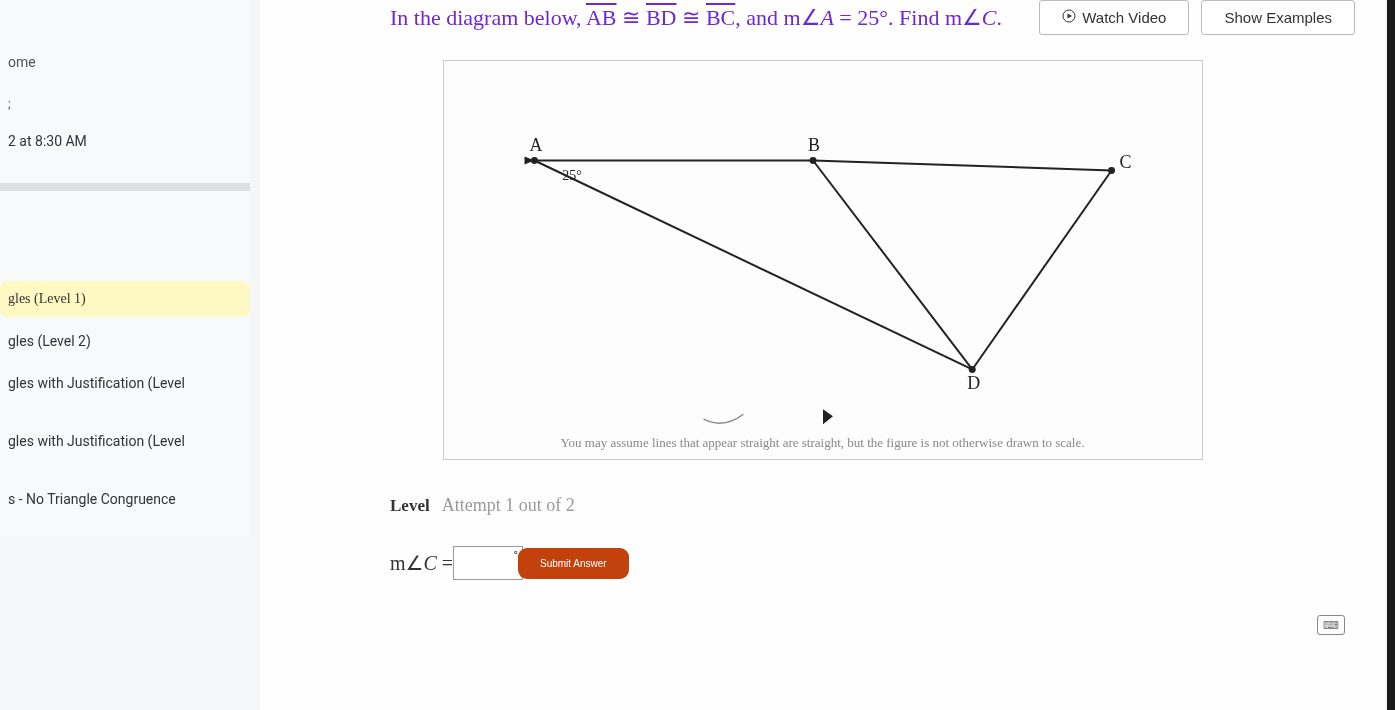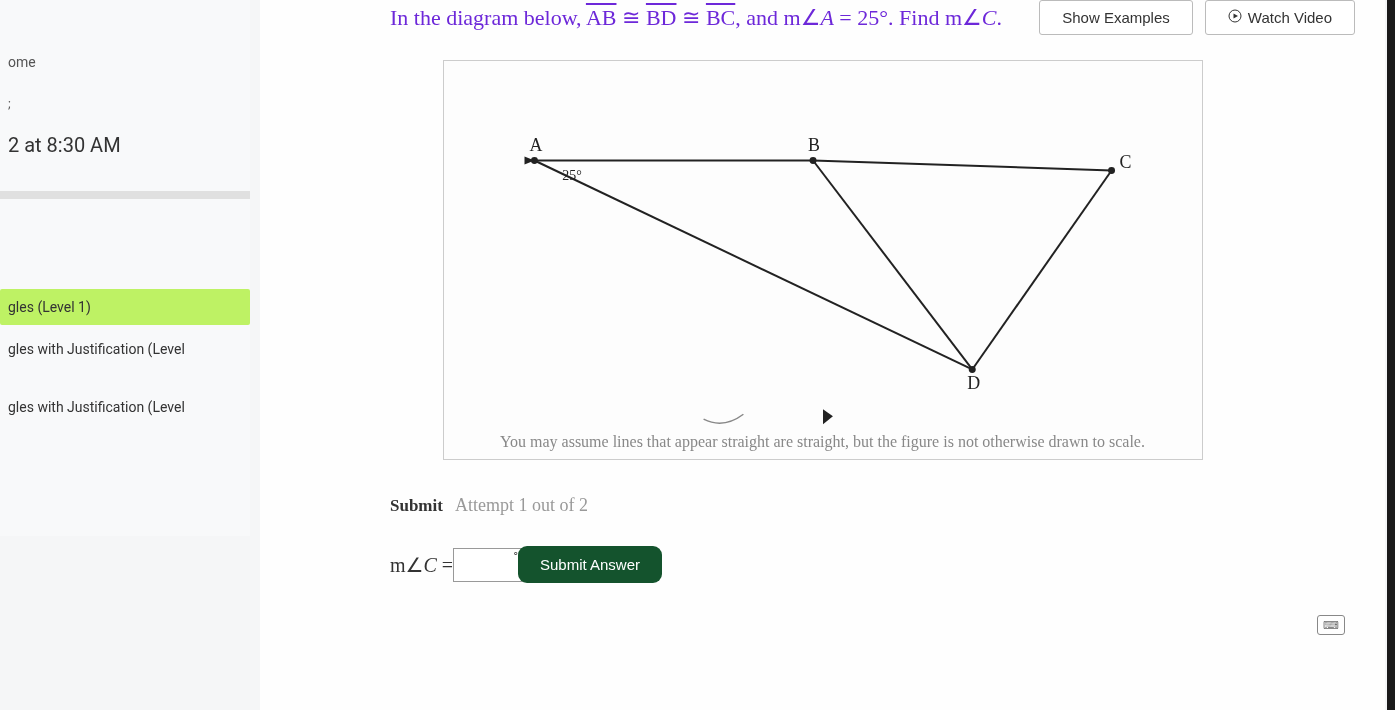--- a/index.html
+++ b/index.html
@@ -21,31 +21,32 @@
       padding-top: 50px;
     }
     .sidebar-item {
       padding: 10px 8px;
       font-size: 14px;
       color: #333;
       cursor: pointer;
       margin-bottom: 6px;
     }
     .sidebar-item.active {
-      background: #bef264;
-      border-radius: 2px;
+      background: #fef9c3;
+      border-radius: 8px;
+      font-family: Liberation Serif, serif;
     }
     .sidebar-header {
       font-size: 14px;
       color: #555;
       padding: 4px 8px;
       margin-bottom: 20px;
     }
     .sidebar-time {
-      font-size: 20px;
+      font-size: 14px;
       color: #333;
       padding: 4px 8px;
       margin-bottom: 30px;
     }
     .sidebar-divider {
       height: 8px;
       background: #e0e0e0;
       margin: 10px 0 30px 0;
     }
     .main {
@@ -92,21 +93,21 @@
       margin: 25px auto 0 auto;
       position: relative;
       background: #fdfdfd;
     }
     .diagram-note {
       position: absolute;
       bottom: 8px;
       left: 0;
       right: 0;
       text-align: center;
-      font-size: 16px;
+      font-size: 13px;
       color: #888;
       font-family: Georgia, serif;
     }
     .answer-row {
       margin-top: 35px;
       padding-left: 90px;
       display: flex;
       align-items: center;
       gap: 12px;
     }
@@ -134,25 +135,25 @@
     }
     .answer-input {
       width: 70px;
       height: 34px;
       border: 1px solid #999;
       font-size: 16px;
       text-align: center;
     }
     .deg { font-size: 13px; position: relative; top: -8px; color: #555; margin-left: -10px;}
     .submit-btn {
-      background: #14532d;
+      background: #c2410c;
       color: #fff;
       border: none;
       padding: 10px 22px;
-      font-size: 15px;
+      font-size: 10px;
       border-radius: 9px;
       cursor: pointer;
     }
     .keypad-icon {
       position: absolute;
       right: 40px;
       bottom: 75px;
       width: 28px;
       height: 20px;
       border: 1px solid #888;
@@ -180,39 +181,41 @@
 </head>
 <body>
 
 <div class="sidebar">
   <div class="sidebar-header">ome</div>
   <div class="sidebar-small">;</div>
   <div class="sidebar-time">2 at 8:30 AM</div>
   <div class="sidebar-divider"></div>
   <div style="height:60px"></div>
   <div class="sidebar-item active">gles (Level 1)</div>
+  <div class="sidebar-item">gles (Level 2)</div>
   <div class="sidebar-item">gles with Justification (Level</div>
   <div style="height:16px"></div>
   <div class="sidebar-item">gles with Justification (Level</div>
   <div style="height:16px"></div>
+  <div class="sidebar-item">s - No Triangle Congruence</div>
 </div>
 
 <div class="main">
   <div class="top-buttons">
-    <button class="btn-outline">
-      <span>Show Examples</span>
-    </button>
     <button class="btn-outline">
       <span>
         <svg width="14" height="14" viewBox="0 0 14 14">
             <circle cx="7" cy="7" r="6" fill="none" stroke="#333" stroke-width="1"></circle>
             <polygon points="5.5,4.5 10,7 5.5,9.5" fill="#333"></polygon>
           </svg>
       </span>
       <span>Watch Video</span>
+    </button>
+    <button class="btn-outline">
+      <span>Show Examples</span>
     </button>
   </div>
 
   <div class="question">
     <span>In the diagram below,  </span><span class="overline">AB</span><span> ≅ </span><span class="overline">BD</span><span> ≅ </span><span class="overline">BC</span><span>, and m∠</span><i>A</i><span> = 25°. Find m∠</span><i>C</i><span>.</span>
   </div>
 
   <div class="diagram-box">
     <svg viewBox="0 0 760 400">
       <line x1="90" y1="100" x2="370" y2="100" stroke="#222" stroke-width="2"></line>
@@ -230,21 +233,21 @@
       <text x="678" y="108" class="pt-label">C</text>
       <text x="525" y="330" class="pt-label">D</text>
       <text x="118" y="120" class="angle-label">25°</text>
       <path d="M 260 360 Q 280 370 300 355" stroke="#888" stroke-width="1.5" fill="none"></path>
       <polygon points="380,350 380,365 390,357" fill="#222"></polygon>
     </svg>
     <div class="diagram-note">You may assume lines that appear straight are straight, but the figure is not otherwise drawn to scale.</div>
   </div>
 
   <div class="answer-row">
-    <span class="answer-label">Submit</span>
+    <span class="answer-label">Level</span>
     <span class="attempt">Attempt 1 out of 2</span>
   </div>
 
   <div class="input-row">
     <span class="mangle">
       <span style="font-style:normal">m∠</span><i>C</i> =
     </span>
     <input class="answer-input" type="text" style="">
     <span class="deg">°</span>
     <button class="submit-btn">Submit Answer</button>

